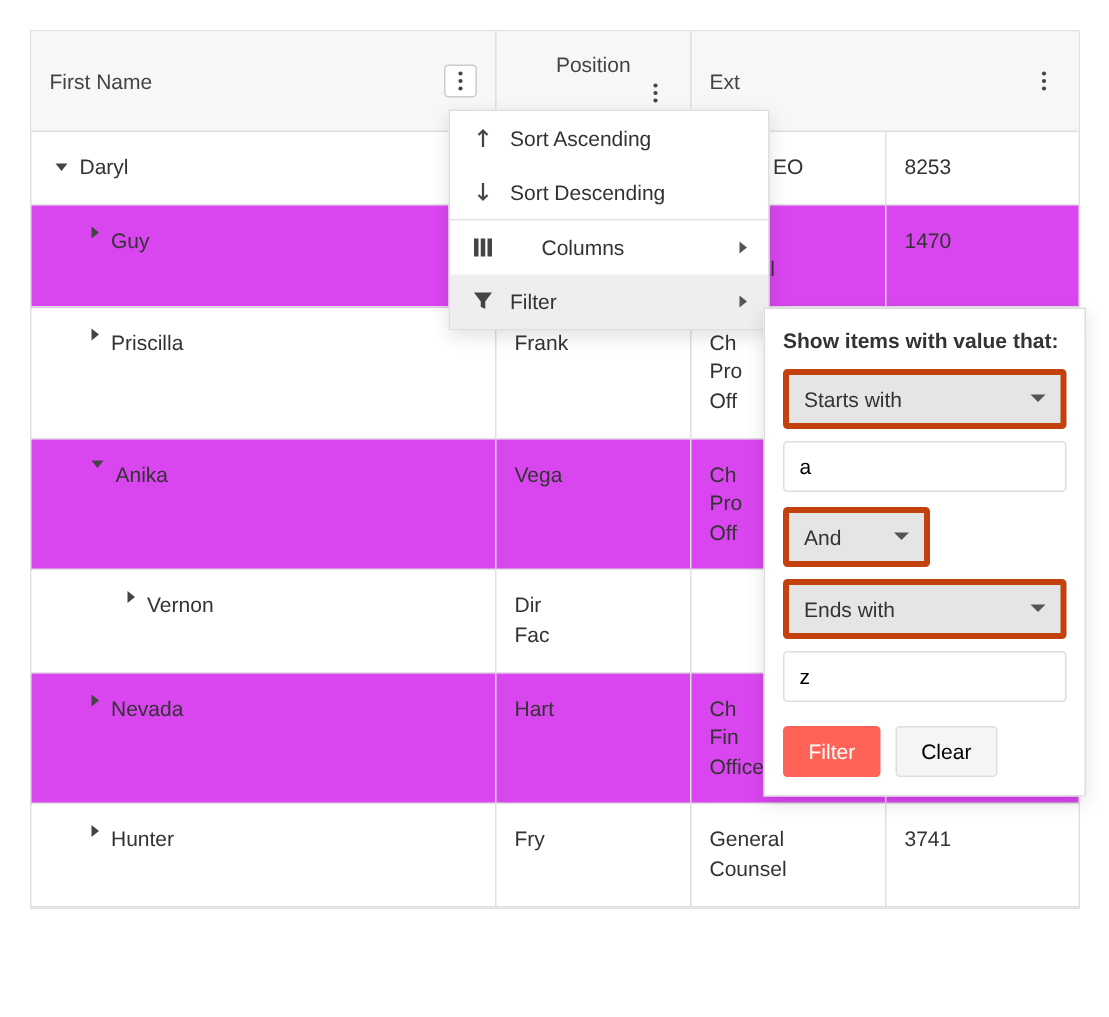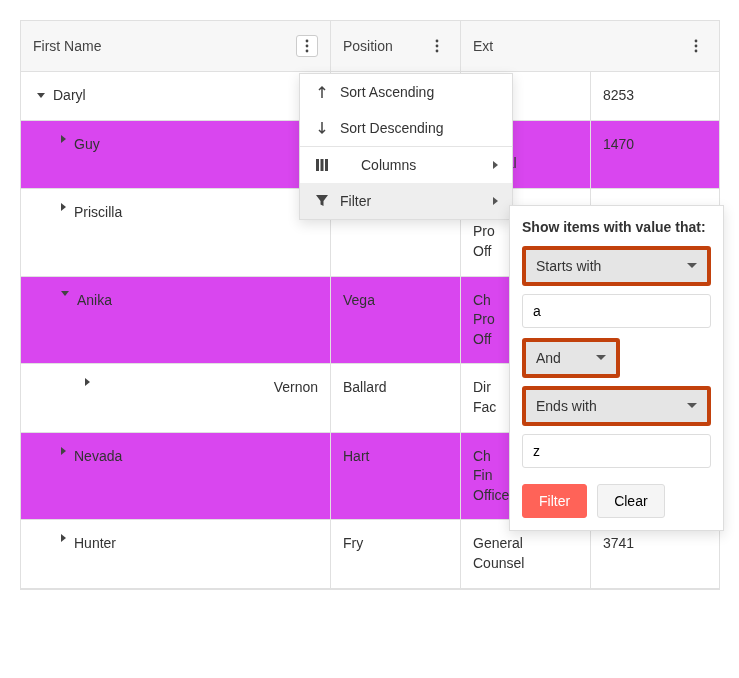--- a/index.html
+++ b/index.html
@@ -26,21 +26,21 @@
     align-items: center;
     padding: 14px 12px;
     font-weight: 400;
     color: #444;
     position: relative;
     border-right: 1px solid #e0e0e0;
   }
   .header-cell:last-child { border-right: none; }
   .col-first { width: 310px; }
   .col-last  { width: 130px; }
-  .col-pos   { width: 130px; }
+  .col-pos   { width: 130px; flex-direction: column; }
   .col-ext   { width: 130px; flex: 1; }
   .col-menu-btn {
     margin-left: auto;
     width: 22px; height: 22px;
     display: inline-flex;
     align-items: center; justify-content: center;
     color: #555;
     border-radius: 3px;
   }
   .col-menu-btn.active {
@@ -71,21 +71,21 @@
     border-bottom: 4px solid transparent;
     border-left: 5px solid #444;
   }
   .arrow.down {
     border-left: 4px solid transparent;
     border-right: 4px solid transparent;
     border-top: 5px solid #444;
   }
   .indent-0 { padding-left: 16px; }
   .indent-1 { padding-left: 40px; }
-  .indent-2 { padding-left: 64px; justify-content: space-between; }
+  .indent-2 { padding-left: 64px; }
 
   
   .col-menu {
     position: absolute;
     top: 52px;
     left: 278px;
     width: 214px;
     background: #fff;
     border: 1px solid #ddd;
     box-shadow: 0 4px 12px rgba(0,0,0,0.12);
@@ -279,23 +279,20 @@
         </div>
         <div class="cell col-ext multiline">
           <span></span>
         </div>
       </div>
       <div class="row">
         <div class="cell col-first indent-2 multiline">
           <span class="arrow right"></span>
           <span>Vernon</span>
         </div>
-        <div class="cell col-last multiline">
-          <span>Ballard</span>
-        </div>
         <div class="cell col-pos multiline">
           <span style="white-space: pre-line;">Dir
 Fac</span>
         </div>
         <div class="cell col-ext multiline">
           <span></span>
         </div>
       </div>
       <div class="row alt">
         <div class="cell col-first indent-1 multiline">

